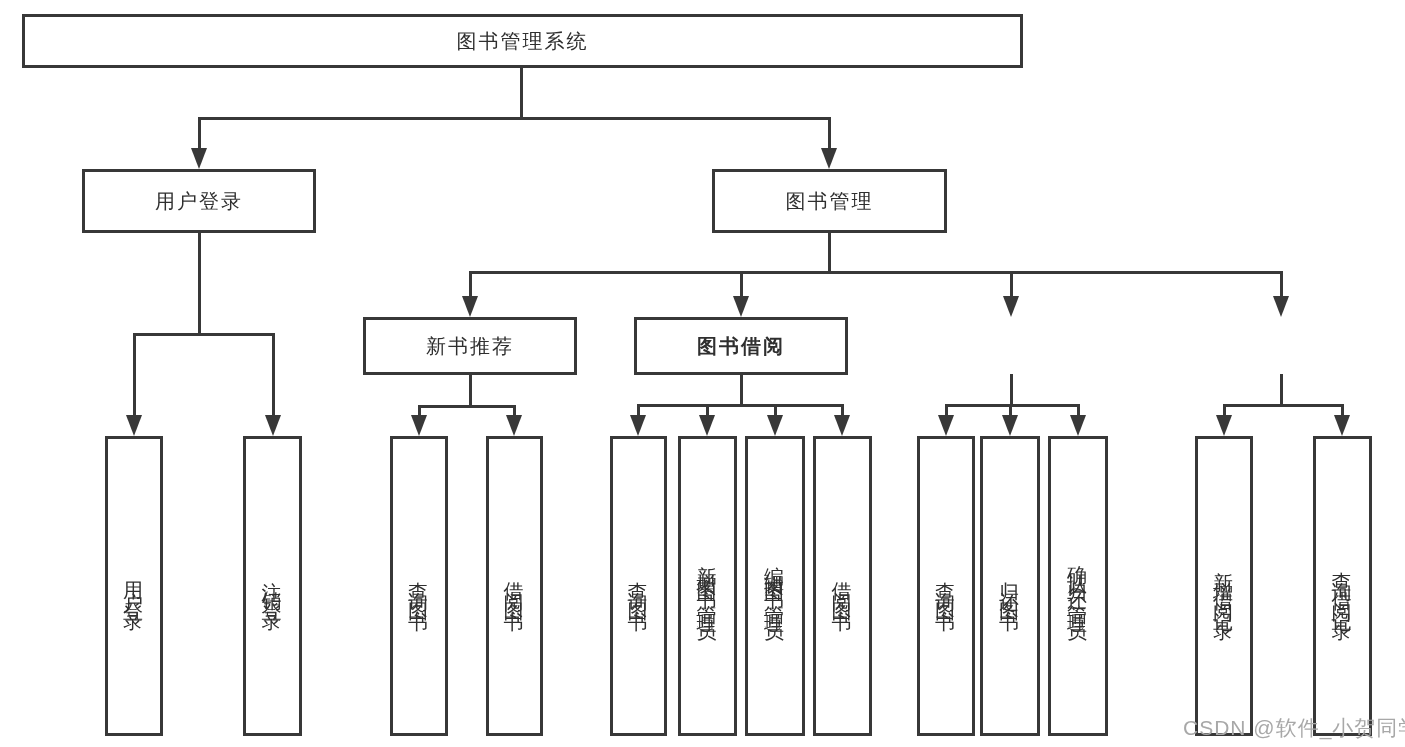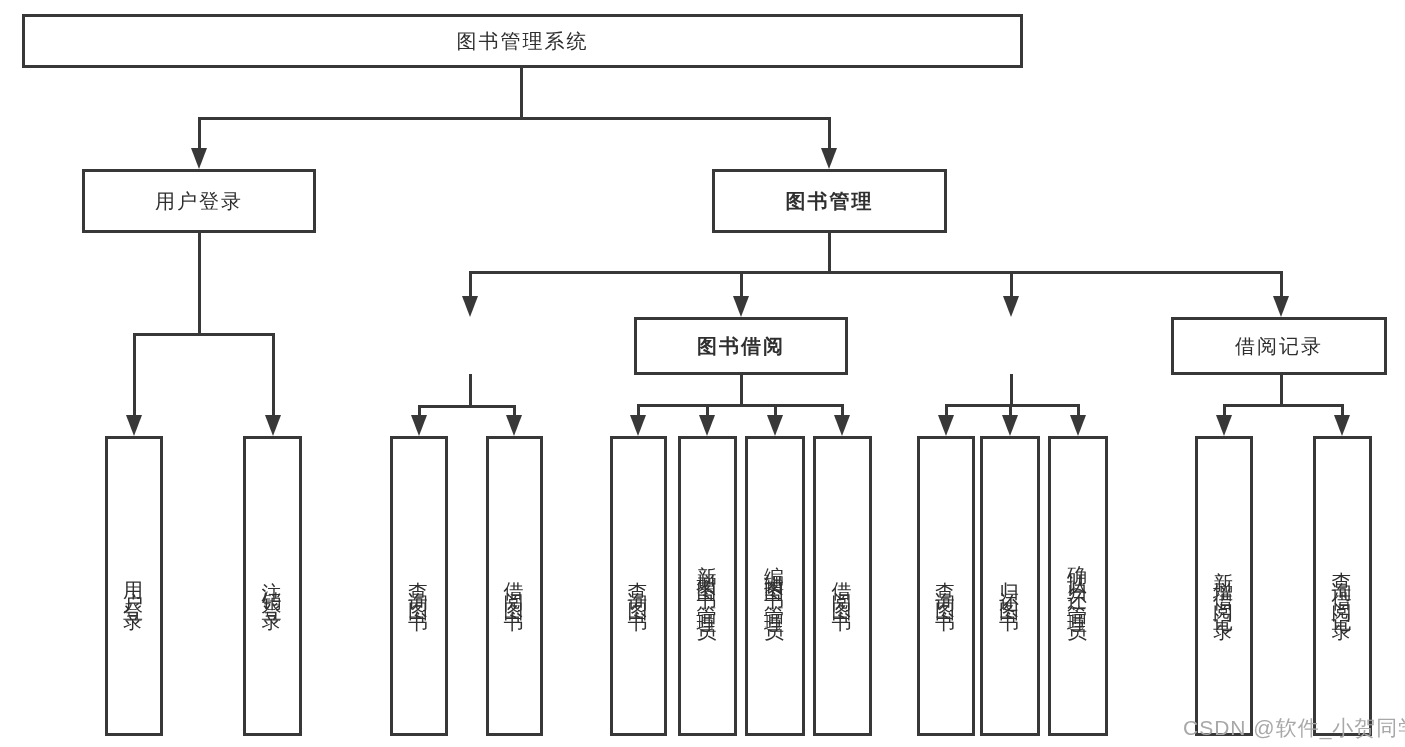--- a/index.html
+++ b/index.html
@@ -37,24 +37,24 @@
   }
 </style>
 </head>
 <body>
 
 <div id="diagram">
 
   <div class="box" style="left:22px;top:14px;width:1001px;height:54px;">图书管理系统</div>
 
   <div class="box" style="left:82px;top:169px;width:234px;height:64px;">用户登录</div>
-  <div class="box" style="left:712px;top:169px;width:235px;height:64px;font-weight:bold;">图书管理</div>
+  <div class="box" style="left:712px;top:169px;width:235px;height:64px;">图书管理</div>
 
+  <div class="box" style="left:363px;top:317px;width:214px;height:58px;">新书推荐</div>
   <div class="box" style="left:634px;top:317px;width:214px;height:58px;font-weight:bold;">图书借阅</div>
-  <div class="box" style="left:1171px;top:317px;width:216px;height:58px;">借阅记录</div>
 
   <div class="box vbox" style="left:105px;top:436px;width:58px;height:300px;">用户登录</div>
   <div class="box vbox" style="left:243px;top:436px;width:59px;height:300px;">注销登录</div>
 
   <div class="box vbox" style="left:390px;top:436px;width:58px;height:300px;">查询图书</div>
   <div class="box vbox" style="left:486px;top:436px;width:57px;height:300px;">借阅图书</div>
 
   <div class="box vbox" style="left:610px;top:436px;width:57px;height:300px;">查询图书</div>
   <div class="box vbox" style="left:678px;top:436px;width:59px;height:300px;letter-spacing:8px;">新增图书（管理员）</div>
   <div class="box vbox" style="left:745px;top:436px;width:60px;height:300px;letter-spacing:8px;">编辑图书（管理员）</div>

